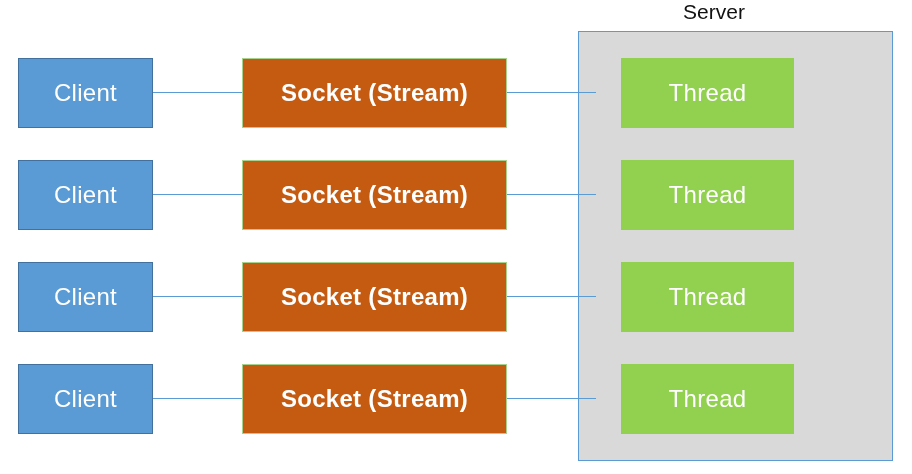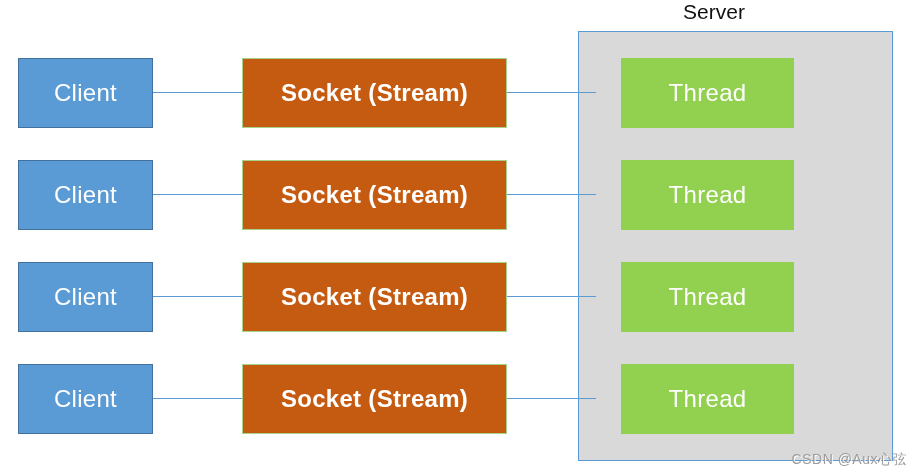--- a/index.html
+++ b/index.html
@@ -164,15 +164,14 @@
     <div class="connector connector-left"></div>
     <div class="node socket-box">
       <span>Socket (Stream)</span>
     </div>
     <div class="connector connector-right"></div>
     <div class="node thread-box">
       <span>Thread</span>
     </div>
   </div>
 
-  <div class="watermark">CSDN @Aux心弦</div>
 
 </div>
 
 </body></html>

